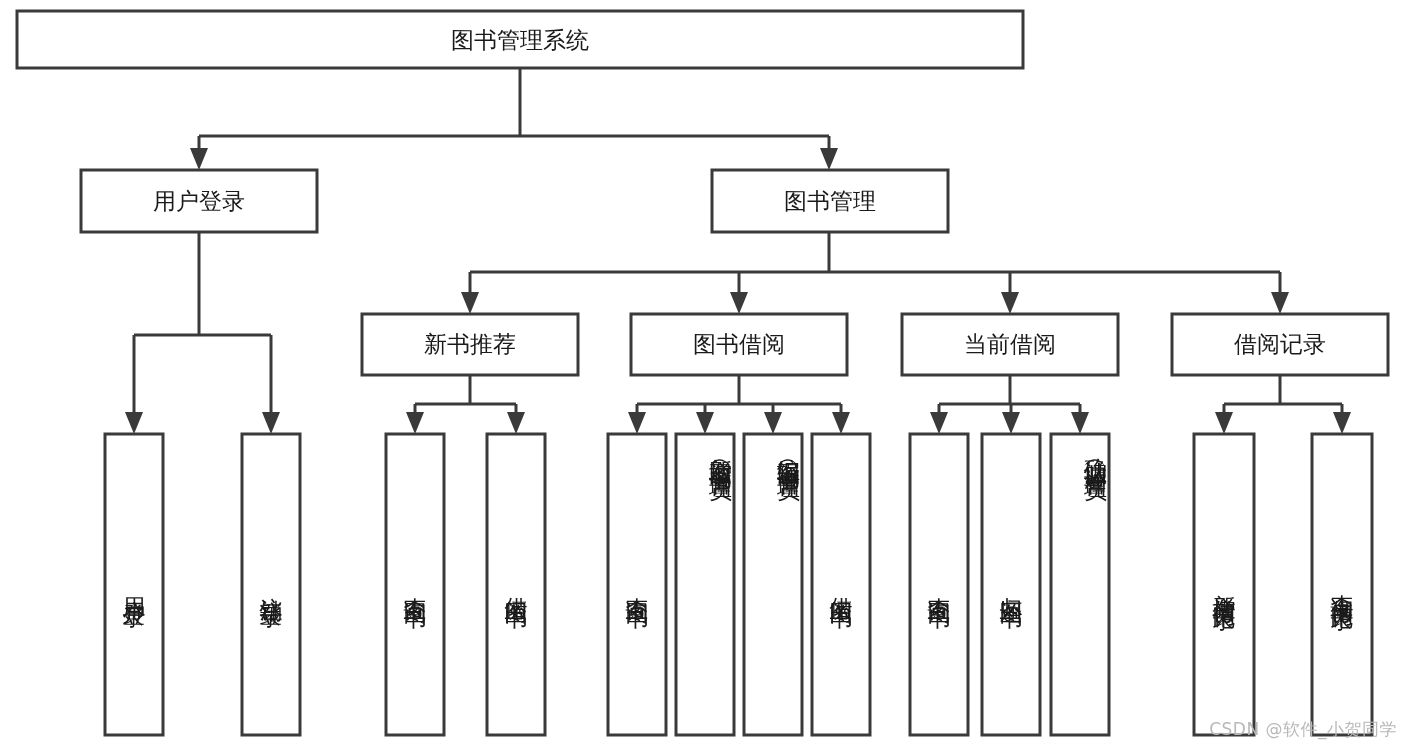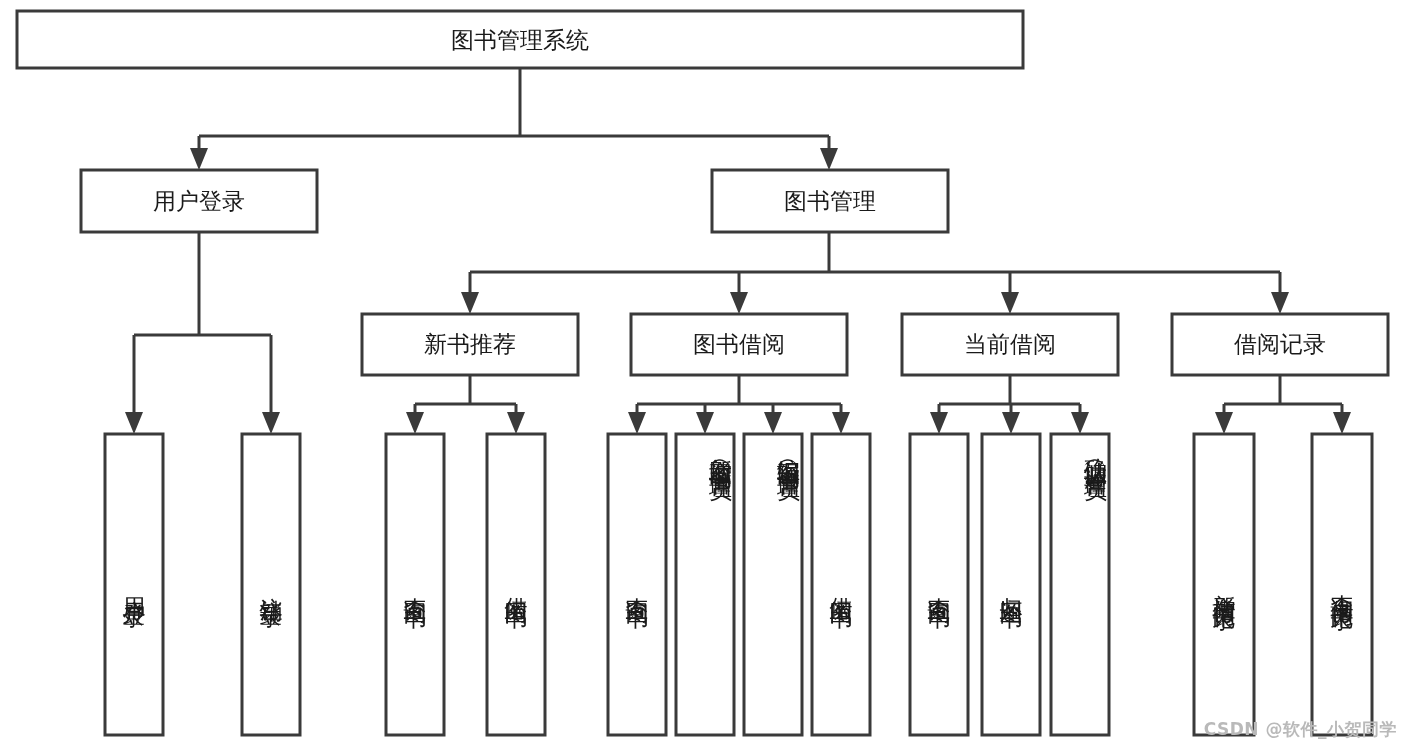--- a/index.html
+++ b/index.html
@@ -58,21 +58,20 @@
   }
   .watermark {
     position: absolute;
     right: 8px;
     bottom: 6px;
     font-family: "DejaVu Sans", "Liberation Sans", sans-serif;
     font-size: 17px;
     color: #b9b9b9;
     letter-spacing: 0.5px;
     white-space: nowrap;
-    font-weight: bold;
   }
 </style>
 </head>
 <body>
 
 <svg id="diagram" viewBox="0 0 1405 747">
 
   <g>
 
     <path class="connector" d="M 520 68 L 520 136"></path>

